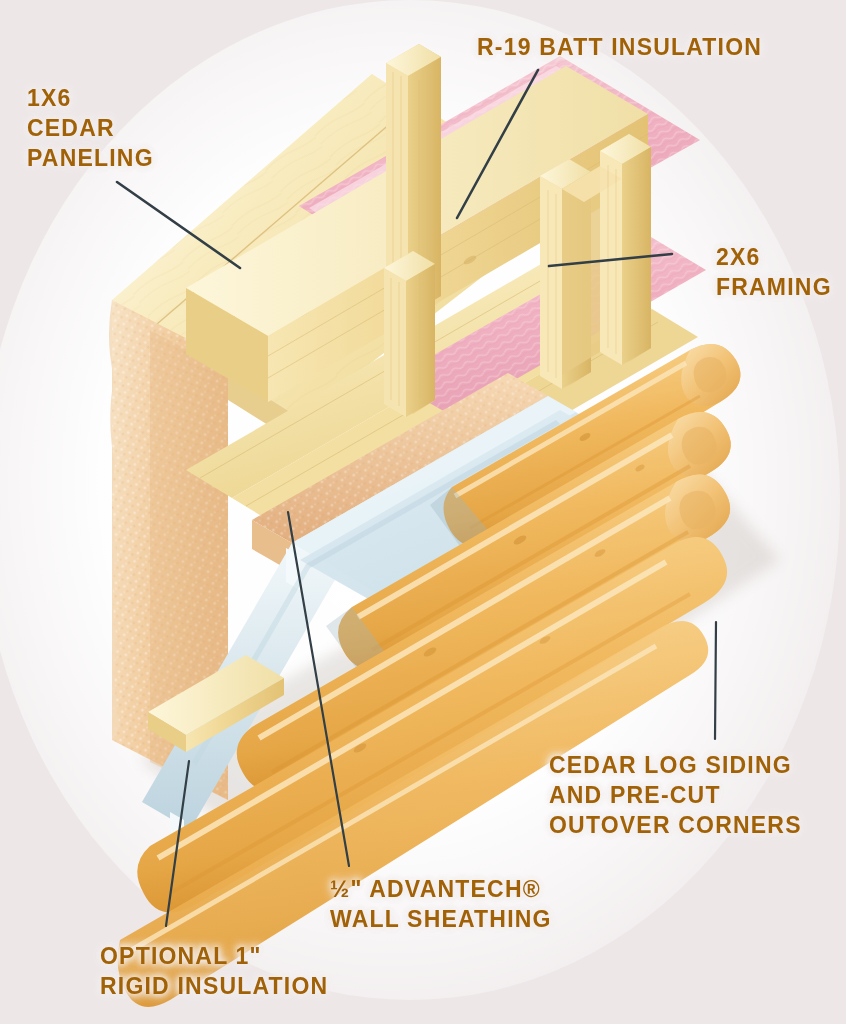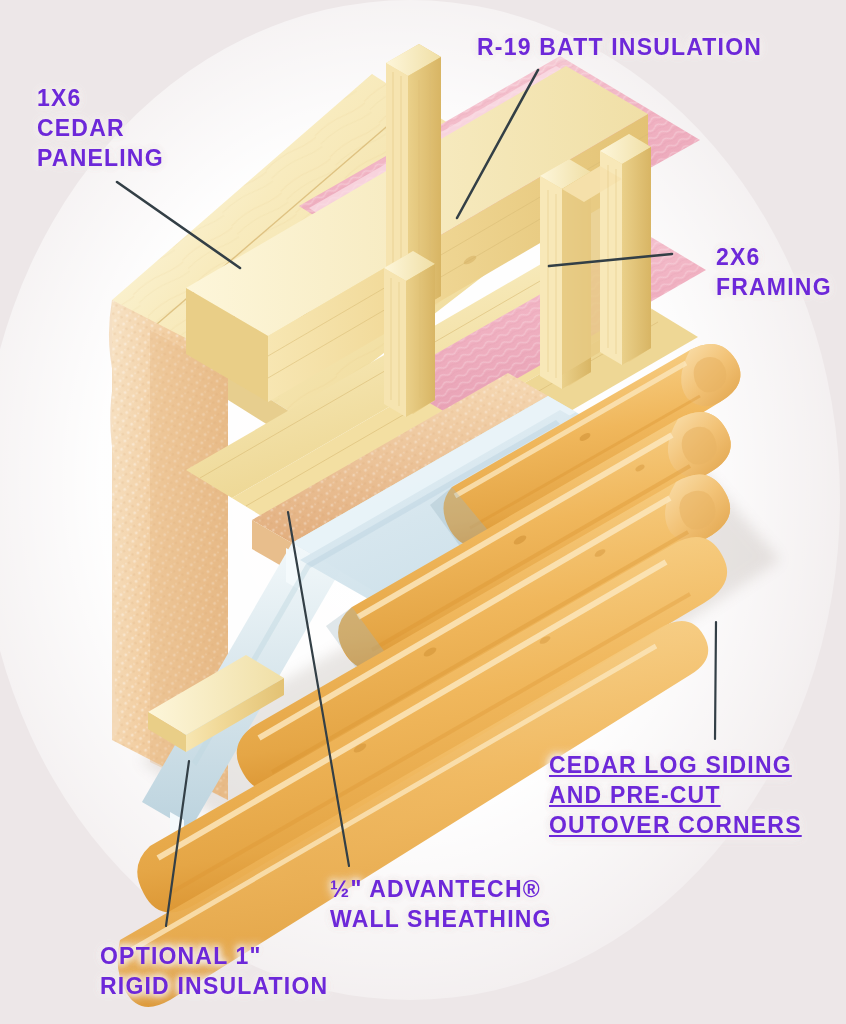--- a/index.html
+++ b/index.html
@@ -16,36 +16,36 @@
     font-family: "Liberation Sans", sans-serif;
   }
   #art {
     position: absolute;
     left: 0; top: 0;
     width: 846px;
     height: 1024px;
   }
   .callout {
     position: absolute;
-    color: #6d28d9;
+    color: #a16207;
     font-family: "Liberation Sans", sans-serif;
     font-weight: bold;
     font-size: 23px;
     letter-spacing: 1.2px;
     line-height: 1.30;
     text-transform: uppercase;
     white-space: pre-line;
     text-shadow:
        0 0 6px #F3EEEE, 0 0 6px #F3EEEE,
        0 0 12px #F3EEEE, 0 0 12px #F3EEEE;
   }
-  #c-cedar-paneling { left: 27px;  top: 84px; margin-left: 10px;  }
+  #c-cedar-paneling { left: 27px;  top: 84px;  }
   #c-batt           { left: 477px; top: 33px;  }
   #c-framing        { left: 700px; top: 243px; margin-left: 16px; }
-  #c-logsiding      { left: 549px; top: 751px; text-decoration: underline; }
+  #c-logsiding      { left: 549px; top: 751px; }
   #c-advantech      { left: 330px; top: 875px; }
   #c-rigid          { left: 100px; top: 942px; }
 </style>
 </head>
 <body>
 
 <div id="page">
 
   <svg id="art" viewBox="0 0 846 1024">
     <defs>

